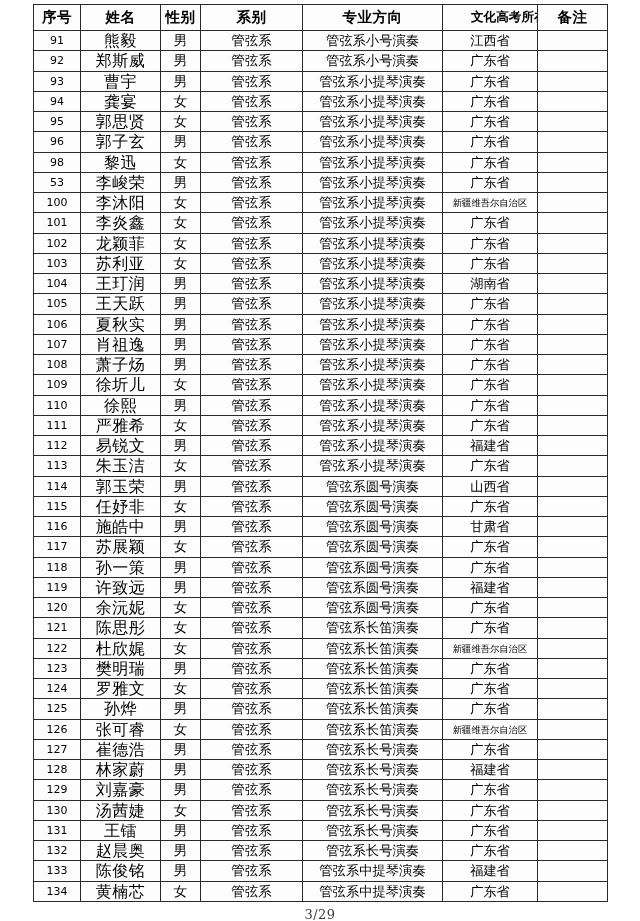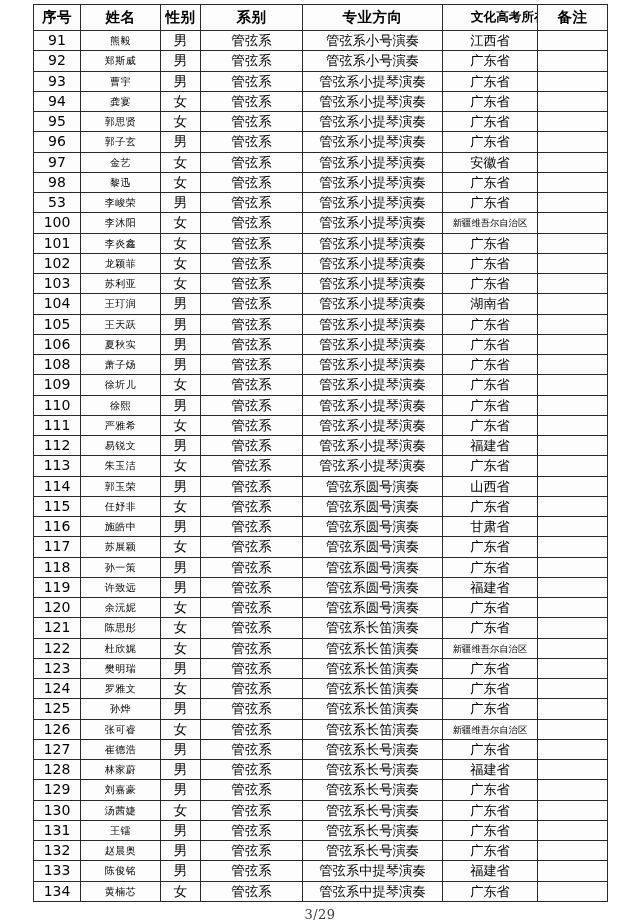--- a/index.html
+++ b/index.html
@@ -70,24 +70,24 @@
   }
 
   tbody td {
     height: 19.25px;
     font-size: 13.5px;
     font-weight: normal;
     line-height: 19px;
   }
 
   tbody td.seq {
-    font-size: 14px;
+    font-size: 11px;
   }
   tbody td.name {
-    font-size: 10px;
+    font-size: 16px;
     letter-spacing: 0.5px;
   }
   tbody td.sex {
     font-size: 13.8px;
   }
   tbody td.dept {
     font-size: 13.5px;
     text-align: center;
   }
   tbody td.major {
@@ -206,29 +206,20 @@
           <tr>
             <td class="seq">96</td>
             <td class="name">郭子玄</td>
             <td class="sex">男</td>
             <td class="dept">管弦系</td>
             <td class="major">管弦系小提琴演奏</td>
             <td class="region">广东省</td>
             <td class="note"></td>
           </tr>
           <tr>
-            <td class="seq">97</td>
-            <td class="name">金艺</td>
-            <td class="sex">女</td>
-            <td class="dept">管弦系</td>
-            <td class="major">管弦系小提琴演奏</td>
-            <td class="region">安徽省</td>
-            <td class="note"></td>
-          </tr>
-          <tr>
             <td class="seq">98</td>
             <td class="name">黎迅</td>
             <td class="sex">女</td>
             <td class="dept">管弦系</td>
             <td class="major">管弦系小提琴演奏</td>
             <td class="region">广东省</td>
             <td class="note"></td>
           </tr>
           <tr>
             <td class="seq">53</td>
@@ -289,20 +280,29 @@
             <td class="name">王天跃</td>
             <td class="sex">男</td>
             <td class="dept">管弦系</td>
             <td class="major">管弦系小提琴演奏</td>
             <td class="region">广东省</td>
             <td class="note"></td>
           </tr>
           <tr>
             <td class="seq">106</td>
             <td class="name">夏秋实</td>
+            <td class="sex">男</td>
+            <td class="dept">管弦系</td>
+            <td class="major">管弦系小提琴演奏</td>
+            <td class="region">广东省</td>
+            <td class="note"></td>
+          </tr>
+          <tr>
+            <td class="seq">107</td>
+            <td class="name">肖祖逸</td>
             <td class="sex">男</td>
             <td class="dept">管弦系</td>
             <td class="major">管弦系小提琴演奏</td>
             <td class="region">广东省</td>
             <td class="note"></td>
           </tr>
           <tr>
             <td class="seq">108</td>
             <td class="name">萧子炀</td>
             <td class="sex">男</td>

